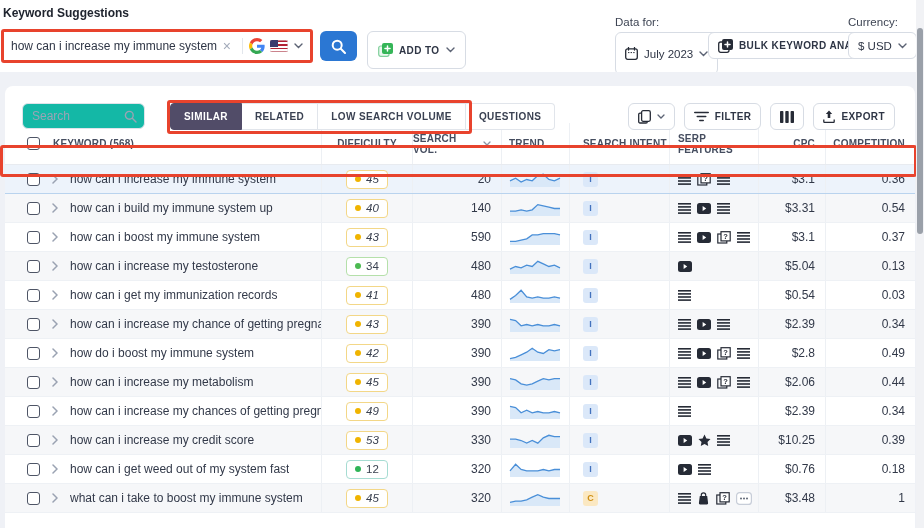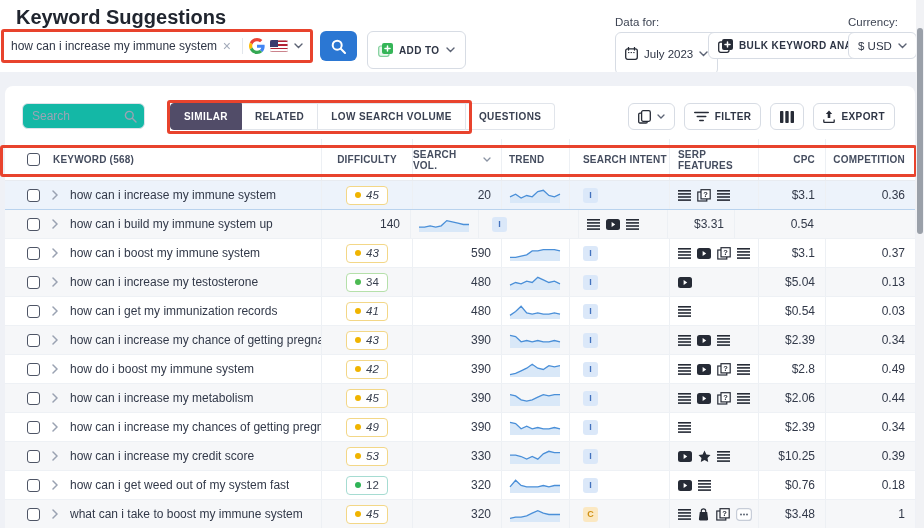--- a/index.html
+++ b/index.html
@@ -3,21 +3,21 @@
 <meta charset="utf-8">
 <style>
   * { box-sizing: border-box; margin: 0; padding: 0; }
   html,body { background:#fff; }
   .page {
     position: relative; width: 924px; height: 528px; overflow: hidden;
     font-family: "Liberation Sans", sans-serif; background:#fff; color:#323949;
   }
   
   .topbar { position:absolute; top:0; left:0; right:0; height:72px; background:#fff; }
-  .page-title { position:absolute; left:16px; top:6px; font-size:20px; font-weight:bold; color:#20252f; }
+  .page-title { position:absolute; left:3px; top:6px; font-size:12px; font-weight:bold; color:#20252f; }
   .kw-wrap { position:absolute; left:3px; top:31px; width:308px; height:30px; display:flex; align-items:center;
     background:#fff; border-radius:4px; padding:0 8px; }
   .kw-text { flex:1; font-size:12px; color:#2f3646; white-space:nowrap; overflow:hidden; }
   .kw-clear { font-size:14px; color:#a3abba; margin:0 5px; cursor:pointer; line-height:1; }
   .vsep { width:1px; height:16px; background:#e2e6ec; margin:0 6px; }
   .flag { width:18px; height:12px; border-radius:2px; margin:0 6px 0 5px; position:relative; overflow:hidden;
     background:repeating-linear-gradient(#b22234 0 1.9px, #fff 1.9px 3.8px); box-shadow:0 0 0 0.5px #e3e3e3 inset; }
   .flag::before { content:""; position:absolute; left:0; top:0; width:8px; height:6.5px; background:#3c3b6e; }
   .search-btn { position:absolute; left:320px; top:31px; width:37px; height:30px; background:#2b77d3; border:none;
     border-radius:6px; display:flex; align-items:center; justify-content:center; cursor:pointer; }
@@ -44,21 +44,21 @@
   .tabs { position:absolute; left:165px; top:17px; height:27px; display:flex; }
   .tab { height:27px; padding:0 13px; background:#fff; border:1px solid #e1e5eb; border-left-width:0;
     font-size:10px; font-weight:bold; letter-spacing:.4px; color:#3a4152; cursor:pointer;
     font-family:"Liberation Sans", sans-serif; }
   .tab:first-child { border-left-width:1px; border-radius:4px 0 0 4px; }
   .tab:last-child { border-radius:0 4px 4px 0; }
   .tab.active { background:#514c68; border-color:#514c68; color:#fff; }
   .rtools { position:absolute; right:20px; top:17px; display:flex; gap:9px;margin-left:15px; }
   .rtools .obtn { height:27px; padding:0 9px; }
   
-  .thead { margin-top:53px; height:42px; display:flex; align-items:flex-start; font-size:10px; font-weight:bold;
+  .thead { margin-top:37px; height:42px; display:flex; align-items:flex-start; font-size:10px; font-weight:bold;
     letter-spacing:.2px; color:#454d5f; border-bottom:1px solid #e8ebf0; }
   .trow { height:29px; display:flex; align-items:center; font-size:12px; color:#323949; border-bottom:1px solid #eef1f5; }
   #tbody .trow:nth-child(even) { background:#f6f7f9; }
   #tbody .trow.hl { background:#edf3fb; border-bottom-color:#b9d3ee; }
   .thead > div, .trow > div { height:100%; display:flex; align-items:center; }
   .thead > div:not(:first-child), .trow > div:not(:first-child) { border-left:1px solid #edf0f4; }
   .c-kw   { width:316px; padding-left:22px; }
   .c-diff { width:91px;  justify-content:center; }
   .c-vol  { width:89px;  justify-content:flex-end; padding-right:10px; }
   .c-trend{ width:68px;  padding-left:7px; }
@@ -333,20 +333,26 @@
           <div class="trow">
     <div class="c-kw">
       <span class="cb"></span>
       <span class="exp">
         <svg width="6" height="10" viewBox="0 0 6 10">
                   <path d="M1 1l4 4-4 4" fill="none" stroke="#9aa2b2" stroke-width="1.5" stroke-linecap="round"></path>
                 </svg>
       </span>
       <span class="kwt">how can i build my immune system up</span>
     </div>
+    <div class="c-diff">
+      <span class="badge yellow">
+                <i class="dot"></i>
+                <span class="dv">40</span>
+              </span>
+    </div>
     <div class="c-vol">140</div>
     <div class="c-trend">
               <svg width="52" height="18" viewBox="0 0 52 18">
                 <polygon points="1,17 1.0,12.1 6.6,12.1 12.1,10.8 17.7,12.1 23.2,10.8 28.8,5.6 34.3,6.9 39.9,8.2 45.4,9.5 51.0,9.5 51,17" fill="#d9e8f8"></polygon>
                 <polyline points="1.0,12.1 6.6,12.1 12.1,10.8 17.7,12.1 23.2,10.8 28.8,5.6 34.3,6.9 39.9,8.2 45.4,9.5 51.0,9.5" fill="none" stroke="#4a8fd8" stroke-width="1.3"></polyline>
               </svg>
             </div>
     <div class="c-int">
       <span class="ibadge informational">I</span>
     </div>

